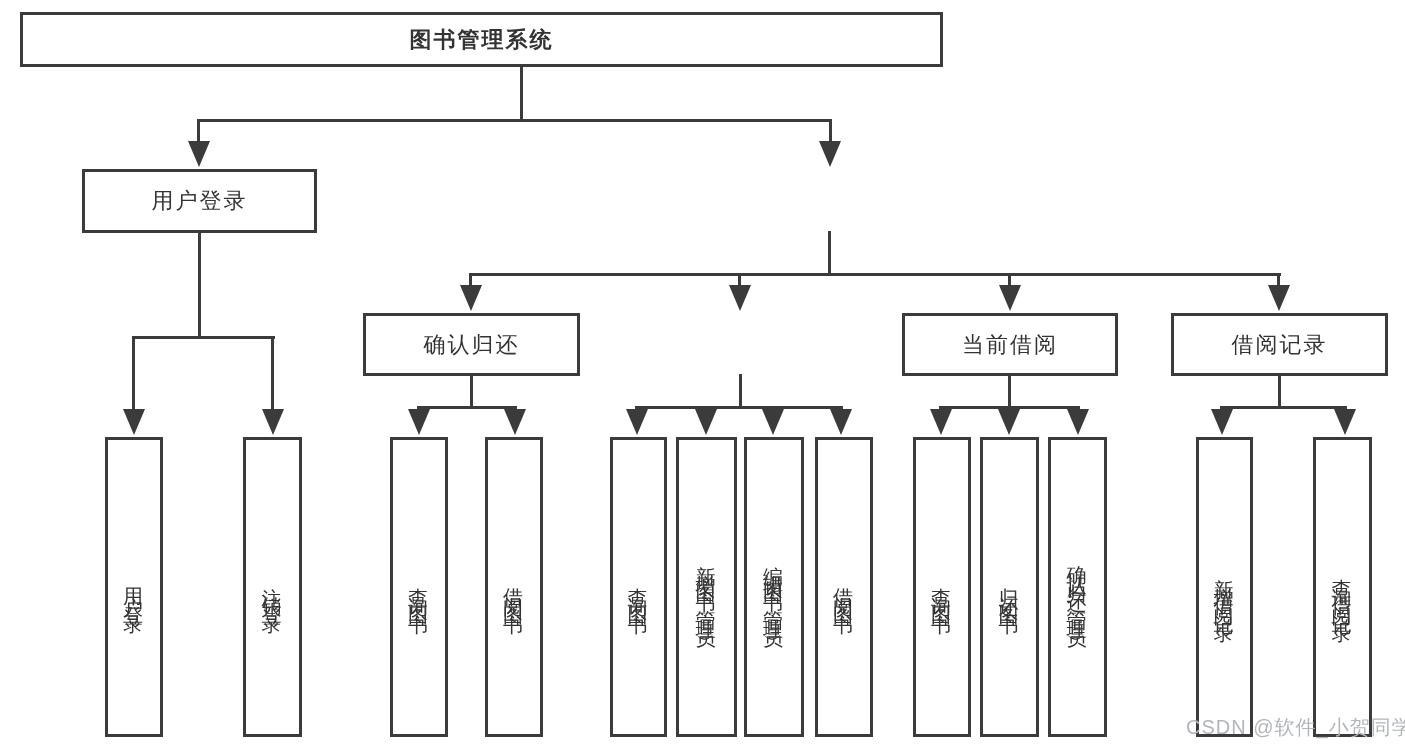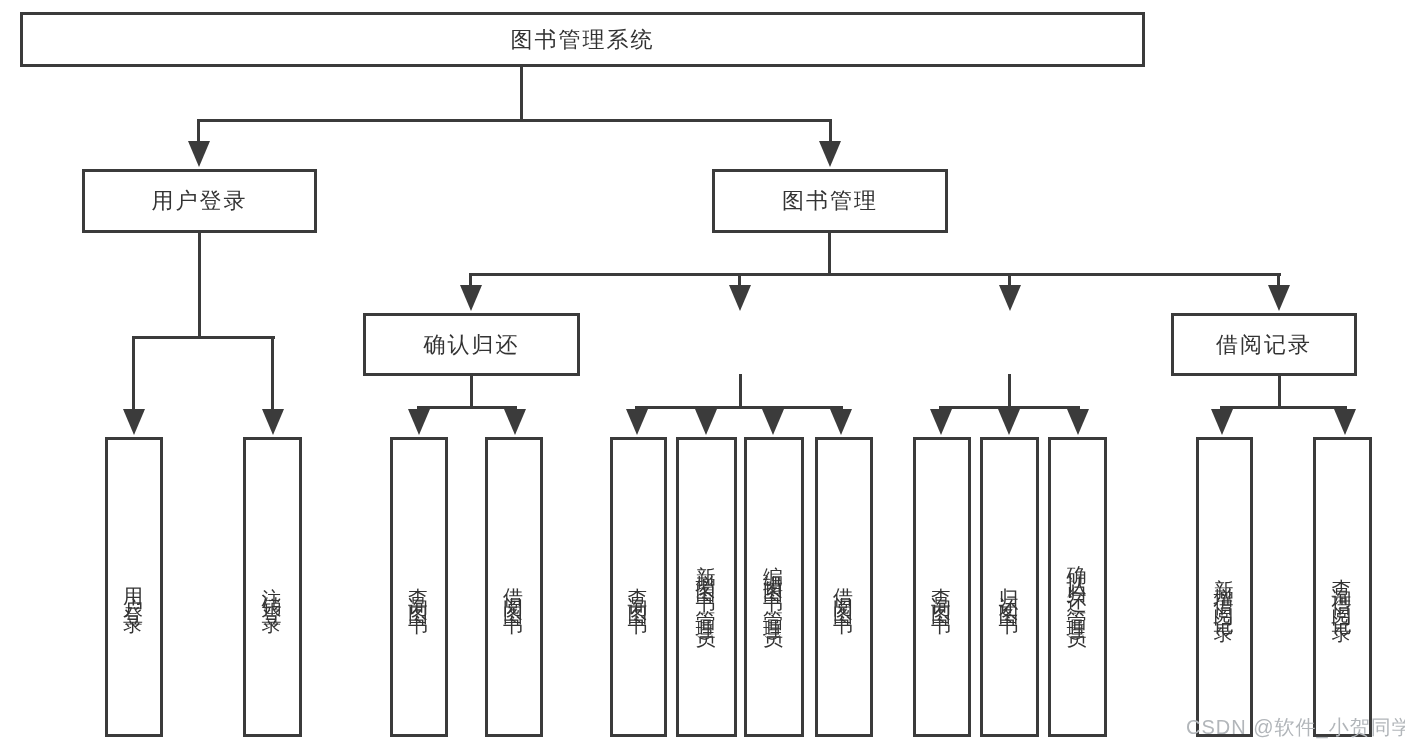--- a/index.html
+++ b/index.html
@@ -32,27 +32,27 @@
     position:absolute;left:1186px;top:714px;
     font-size:20px;letter-spacing:1px;
     color:#b2b6ba;z-index:5;white-space:nowrap;
   }
 </style>
 </head>
 <body>
 
 <div class="stage">
 
-  <div class="box" style="left:20px;top:12px;width:1125px;height:55px;">图书管理系统</div>
+  <div class="box" style="left:20px;top:12px;width:923px;height:55px;font-weight:bold;">图书管理系统</div>
 
   <div class="box" style="left:82px;top:169px;width:235px;height:64px;">用户登录</div>
-  <div class="box" style="left:712px;top:169px;width:236px;height:64px;">图书管理</div>
 
   <div class="box" style="left:363px;top:313px;width:217px;height:63px;">确认归还</div>
-  <div class="box" style="left:1171px;top:313px;width:186px;height:63px;">借阅记录</div>
+  <div class="box" style="left:902px;top:313px;width:216px;height:63px;">当前借阅</div>
+  <div class="box" style="left:1171px;top:313px;width:217px;height:63px;">借阅记录</div>
 
   <div class="box leaf" style="left:105px;top:437px;width:58px;height:300px;">用户登录</div>
   <div class="box leaf" style="left:243px;top:437px;width:59px;height:300px;">注销登录</div>
   <div class="box leaf" style="left:390px;top:437px;width:58px;height:300px;">查询图书</div>
   <div class="box leaf" style="left:485px;top:437px;width:58px;height:300px;">借阅图书</div>
   <div class="box leaf" style="left:610px;top:437px;width:57px;height:300px;">查询图书</div>
   <div class="box leaf" style="left:676px;top:437px;width:61px;height:300px;">新增图书（管理员）</div>
   <div class="box leaf" style="left:744px;top:437px;width:60px;height:300px;">编辑图书（管理员）</div>
   <div class="box leaf" style="left:815px;top:437px;width:58px;height:300px;">借阅图书</div>
   <div class="box leaf" style="left:913px;top:437px;width:58px;height:300px;">查询图书</div>

